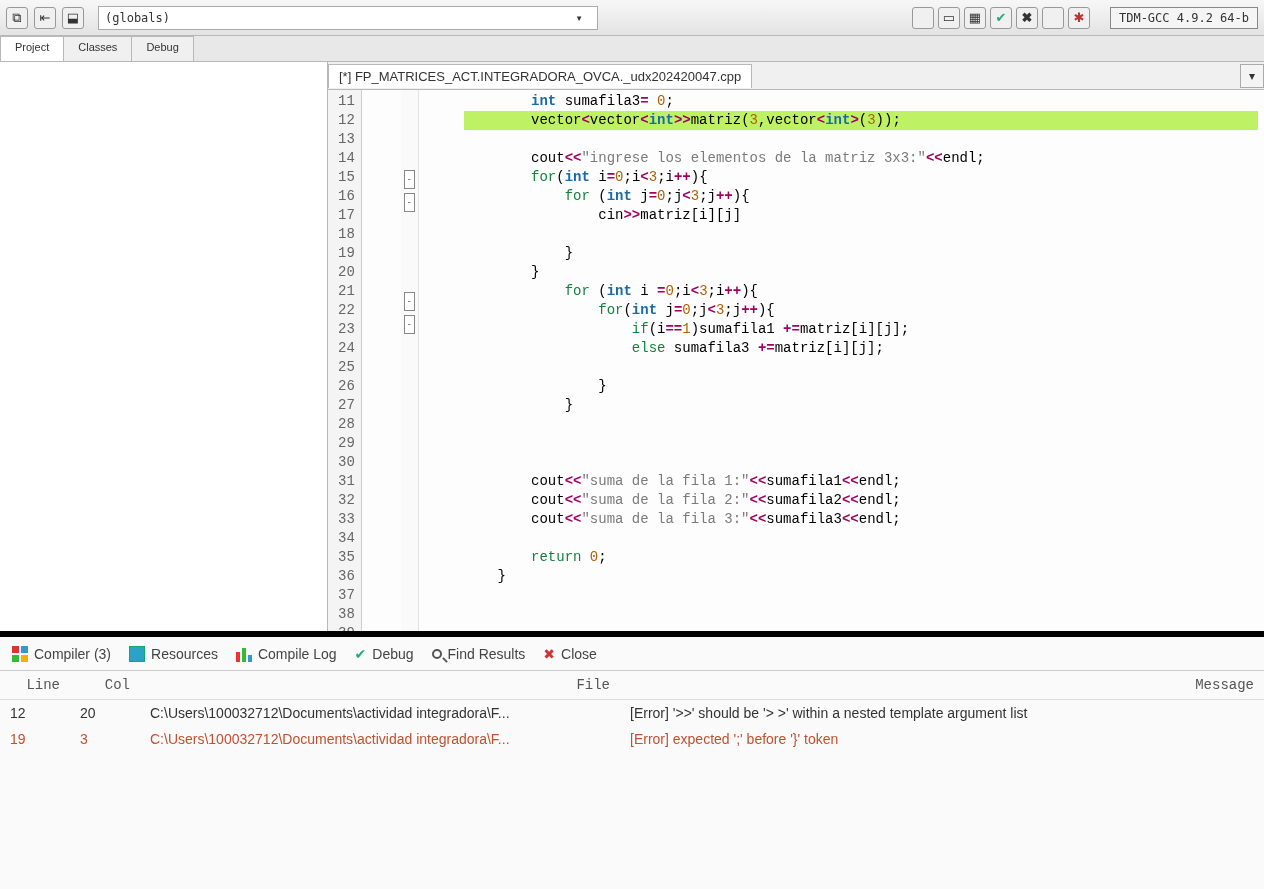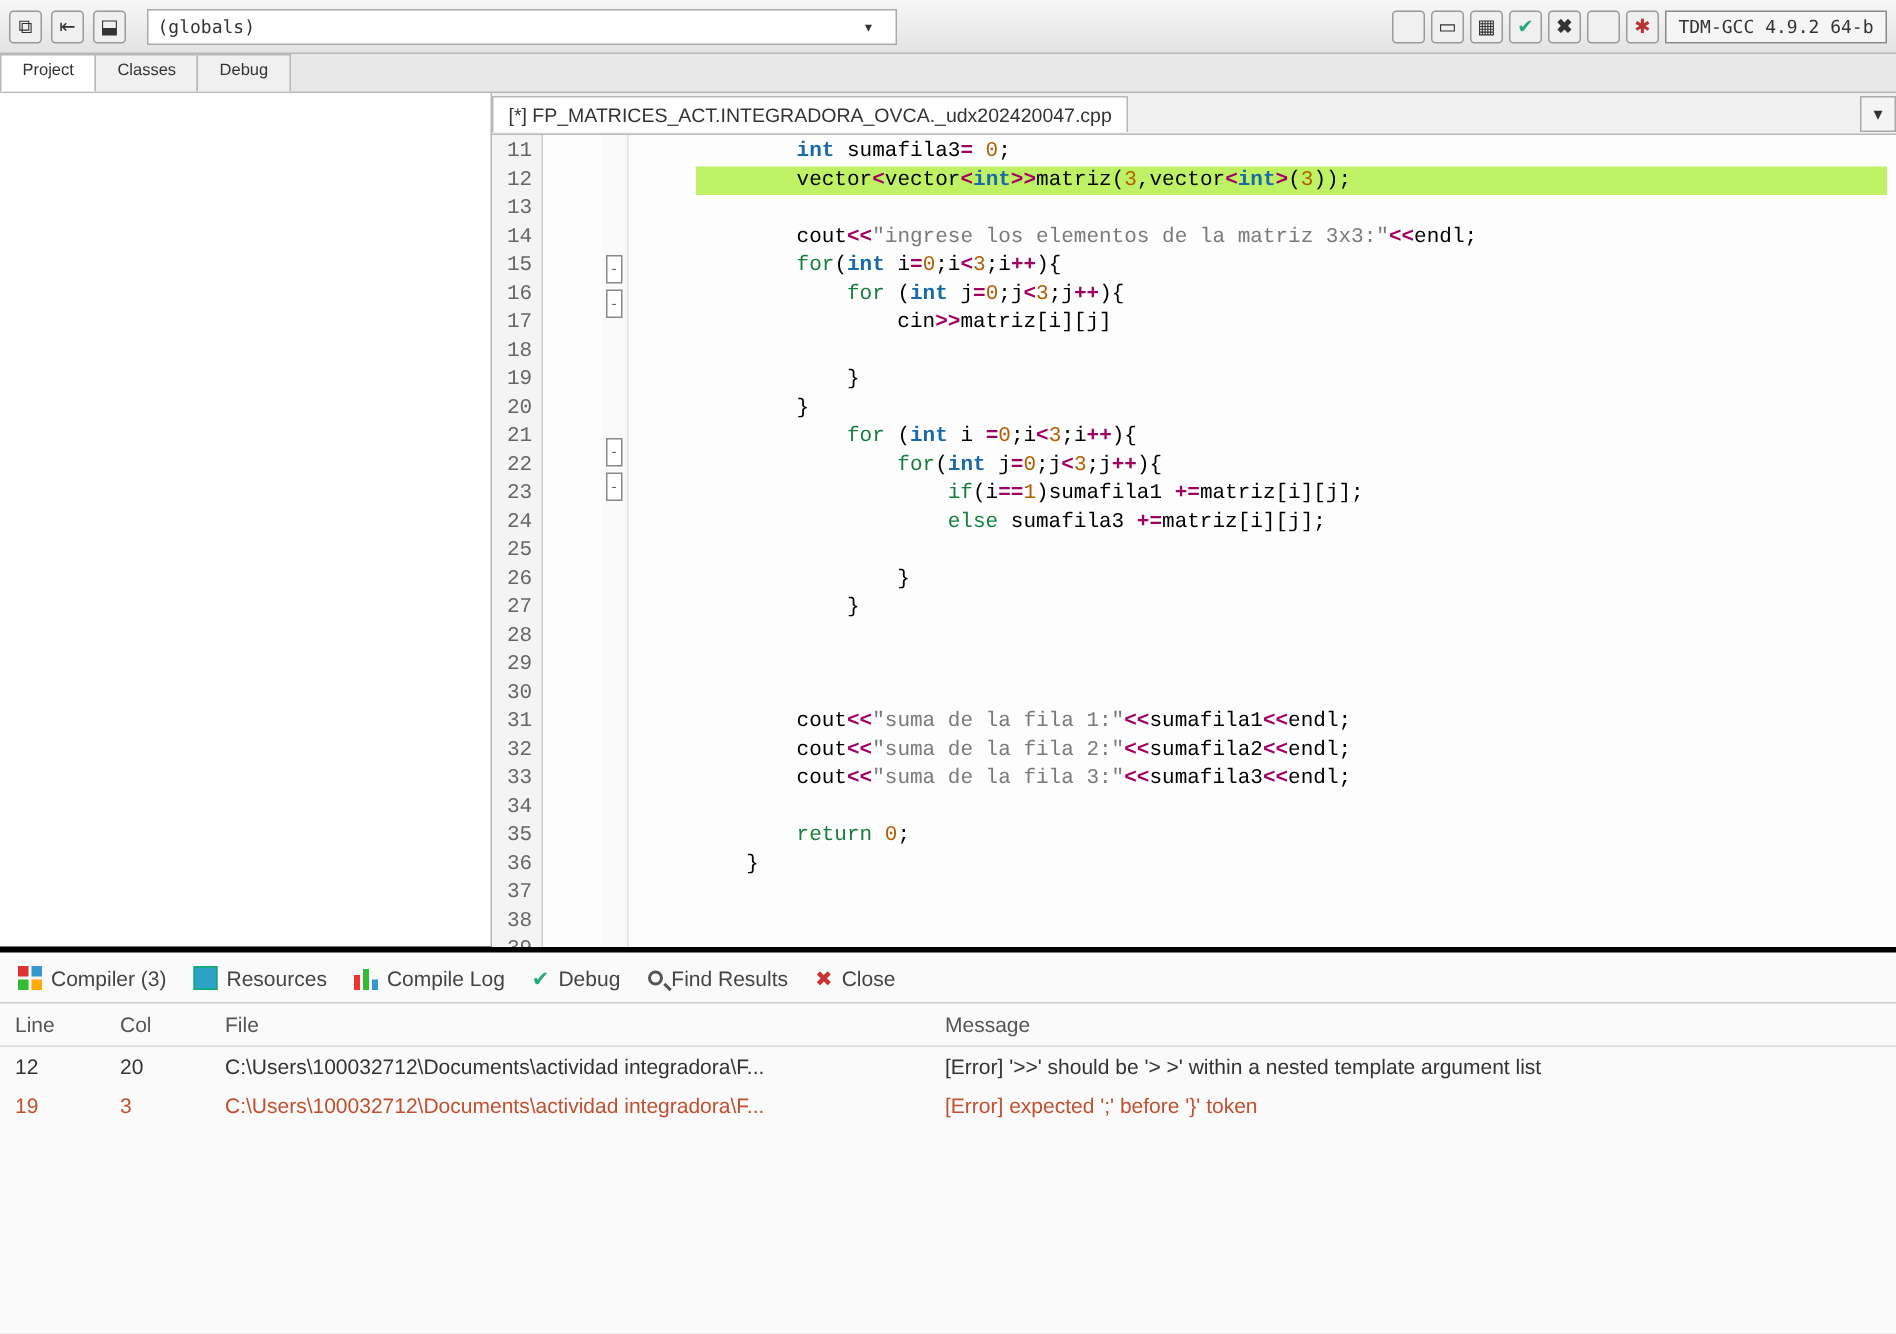--- a/index.html
+++ b/index.html
@@ -40,21 +40,21 @@
     border:1px solid #aaa;
     display:flex;align-items:center;padding:0 6px;
     font-family: Consolas, monospace;
     text-align: center;
   }
   .toolbar-right {
     margin-left:auto;
     display:flex;gap:4px;align-items:center;
   }
   .compiler-label {
-    margin-left:0;
+    margin-left:16px;
     padding:3px 8px;
     border:1px solid #888;
     background:#f5f5f5;
     font-family:Consolas,monospace;
     font-size:12px;
   }
   
   .panel-tabs {
     height: 26px;
     border-bottom:1px solid #b8b8b8;
@@ -137,21 +137,21 @@
   .kw { color:#15803d; font-weight:normal; }
   .ty { color:#1a6aa8; font-weight:bold; }
   .str { color:#7a7a7a; }
   .num { color:#b06000; }
   .op { color:#a00060; font-weight:bold;}
   .id { color:#000; }
   .hl-line { background:#bef264; display:inline-block; min-width:100%; }
   
   .bottom {
     height: 258px;
-    border-top:4px solid #000000;
+    border-top:6px solid #000000;
     background:#fafafa;
     display:flex;flex-direction:column;
   }
   .btabs {
     height:34px;
     display:flex;align-items:center;gap:18px;
     padding:0 12px;
     border-bottom:1px solid #ccc;
   }
   .btab {
@@ -173,21 +173,21 @@
     linear-gradient(#39c,#39c) 12px 9px/4px 7px no-repeat;}
   .ic-check { color:#2a7; }
   .ic-search { border:2px solid #555;border-radius:50%;width:10px;height:10px;position:relative;}
   .ic-search::after{content:"";position:absolute;width:6px;height:2px;background:#555;transform:rotate(45deg);left:8px;top:8px;}
   .ic-close { color:#c33; }
   .btable {
     flex:1;
     overflow:auto;
   }
   table.errs { width:100%; border-collapse:collapse; font-size:14px;}
-  table.errs th { text-align:left; padding:6px 10px; font-weight:normal; color:#555; border-bottom:1px solid #ddd;}
+  table.errs th { text-align:right; padding:6px 10px; font-weight:normal; color:#555; border-bottom:1px solid #ddd;font-family:Liberation Mono, monospace;}
   table.errs td { padding:5px 10px; vertical-align:top;}
   tr.in-fn td { font-weight:bold; }
   tr.sel td { color:#c05030; }
   .dropdown-arrow {
     margin-left:auto;width:24px;height:24px;
     border:1px solid #aaa;background:#f4f4f4;
     display:flex;align-items:center;justify-content:center;
   }
 </style>
 </head>

